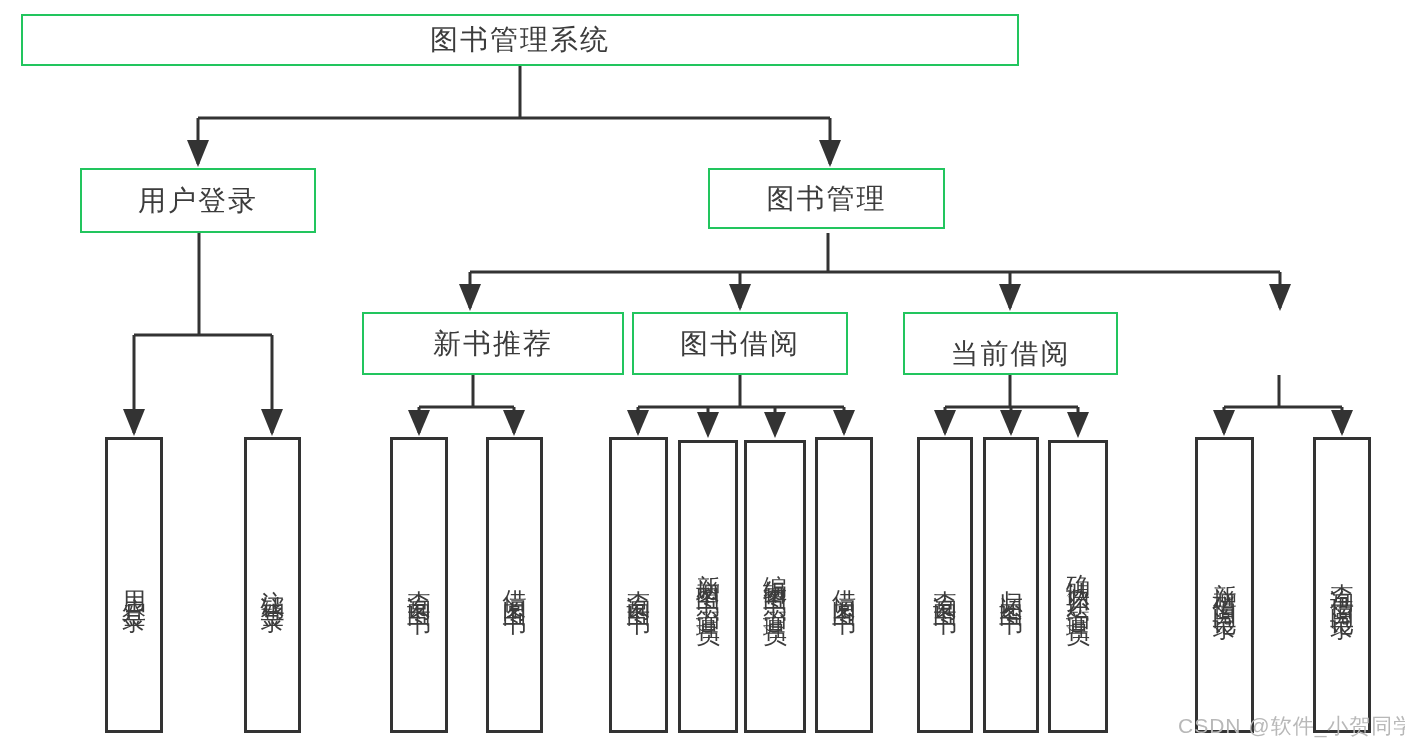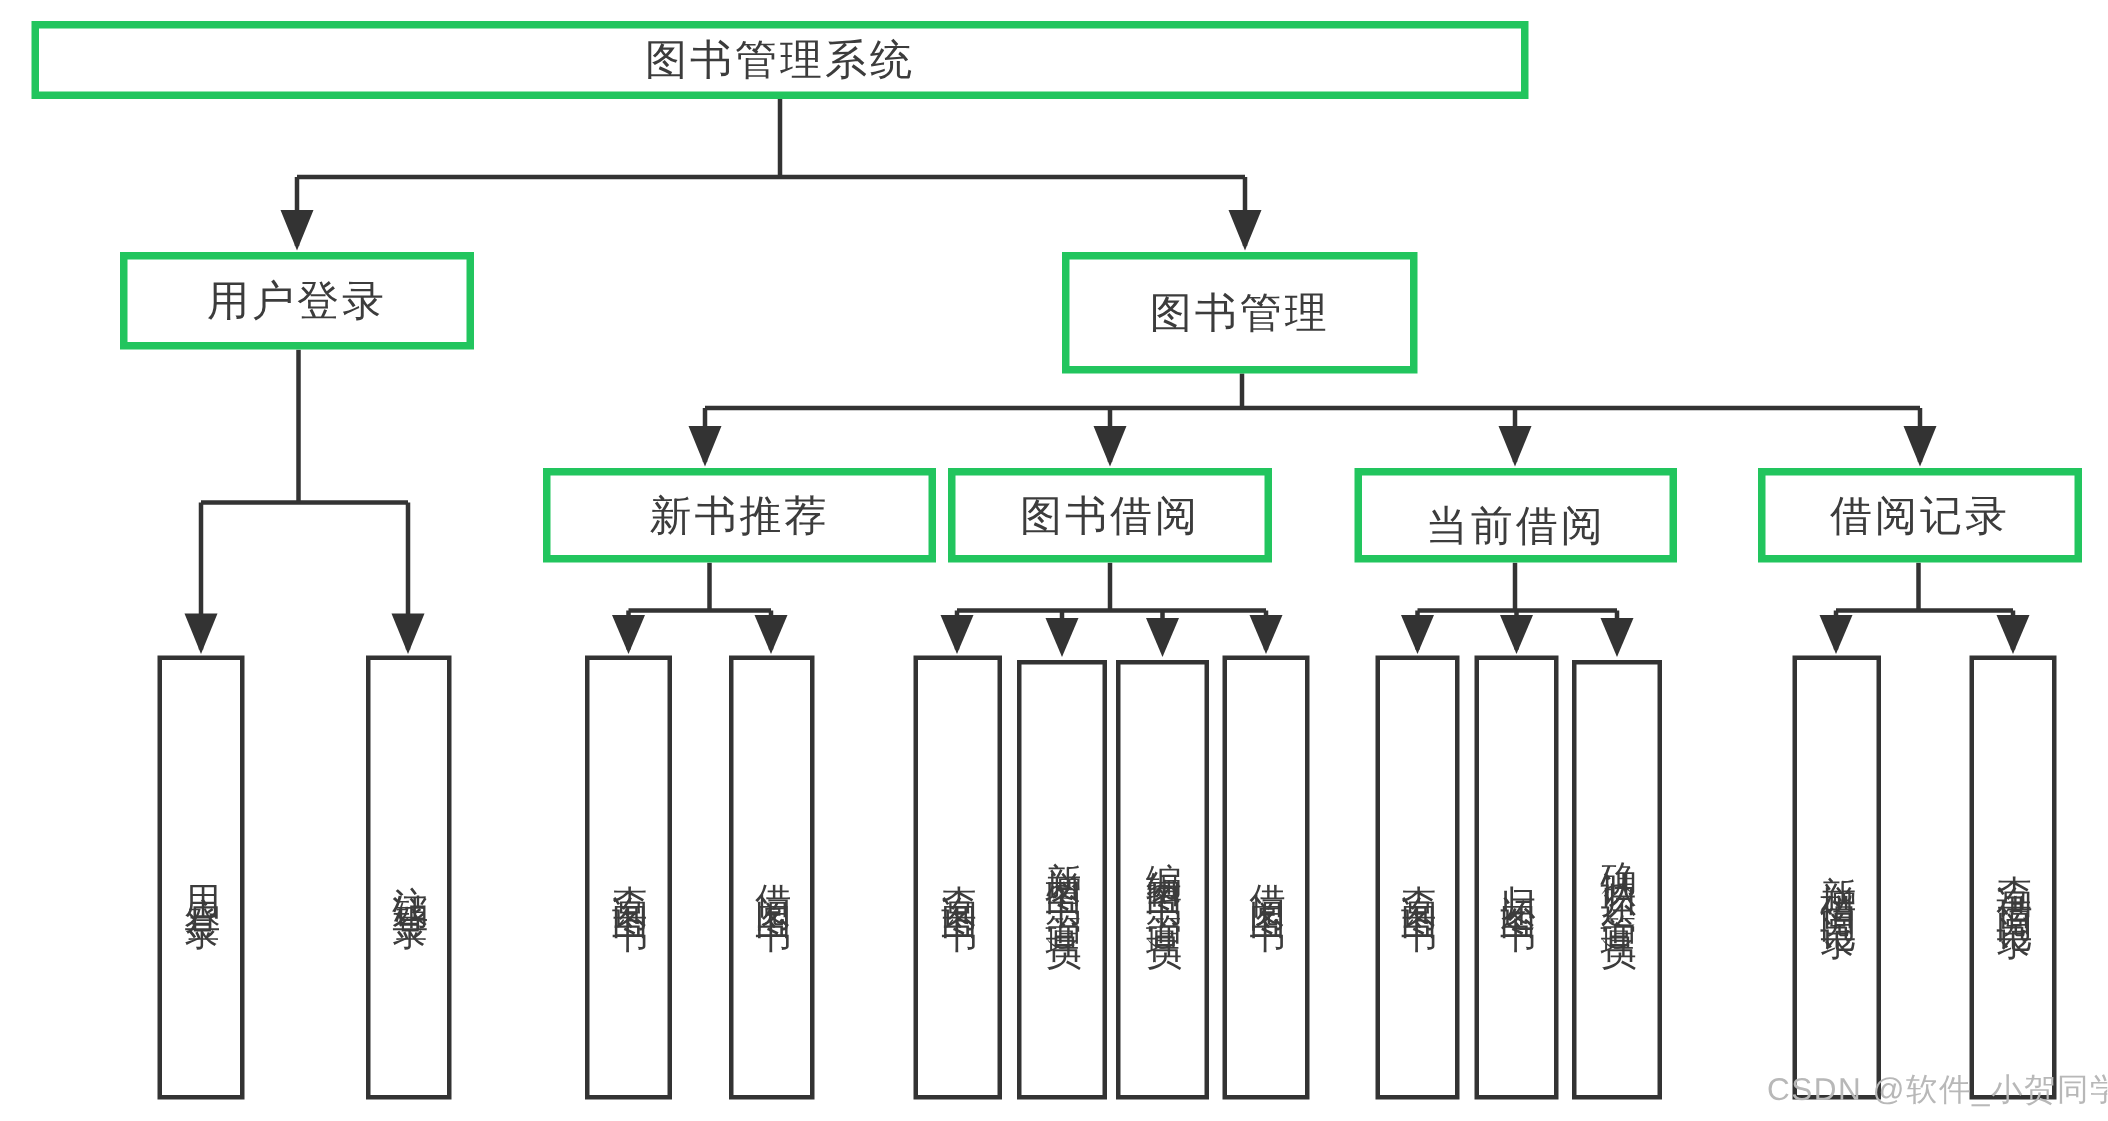--- a/index.html
+++ b/index.html
@@ -19,21 +19,21 @@
     position: absolute;
     left: 0;
     top: 0;
     z-index: 1;
     pointer-events: none;
   }
   .hbox {
     position: absolute;
     z-index: 2;
     box-sizing: border-box;
-    border: 5px solid #22c55e;
+    border: 2px solid #22c55e;
     background: #ffffff;
     display: flex;
     align-items: center;
     justify-content: center;
     font-size: 28px;
     letter-spacing: 2px;
     color: #3c3c3c;
   }
   .vbox {
     position: absolute;
@@ -146,36 +146,33 @@
     </g>
   </svg>
 
   <div class="hbox" style="left:21px; top:14px; width:998px; height:52px;">
     <span>图书管理系统</span>
   </div>
 
   <div class="hbox" style="left:80px; top:168px; width:236px; height:65px;">
     <span>用户登录</span>
   </div>
-  <div class="hbox" style="left:708px; top:168px; width:237px; height:81px;">
+  <div class="hbox" style="left:708px; top:168px; width:237px; height:61px;">
     <span>图书管理</span>
   </div>
 
   <div class="hbox" style="left:362px; top:312px; width:262px; height:63px;">
     <span>新书推荐</span>
   </div>
   <div class="hbox" style="left:632px; top:312px; width:216px; height:63px;">
     <span>图书借阅</span>
   </div>
   <div class="hbox" style="left:903px; top:312px; width:215px; height:63px;align-items:flex-end;">
     <span>当前借阅</span>
   </div>
-  <div class="hbox" style="left:1172px; top:312px; width:216px; height:63px;">
-    <span>借阅记录</span>
-  </div>
 
   <div class="vbox" style="left:105px; width:58px;">
     <span class="vtext">用户登录</span>
   </div>
   <div class="vbox" style="left:244px; width:57px;">
     <span class="vtext">注销登录</span>
   </div>
 
   <div class="vbox" style="left:390px; width:58px;">
     <span class="vtext">查询图书</span>

